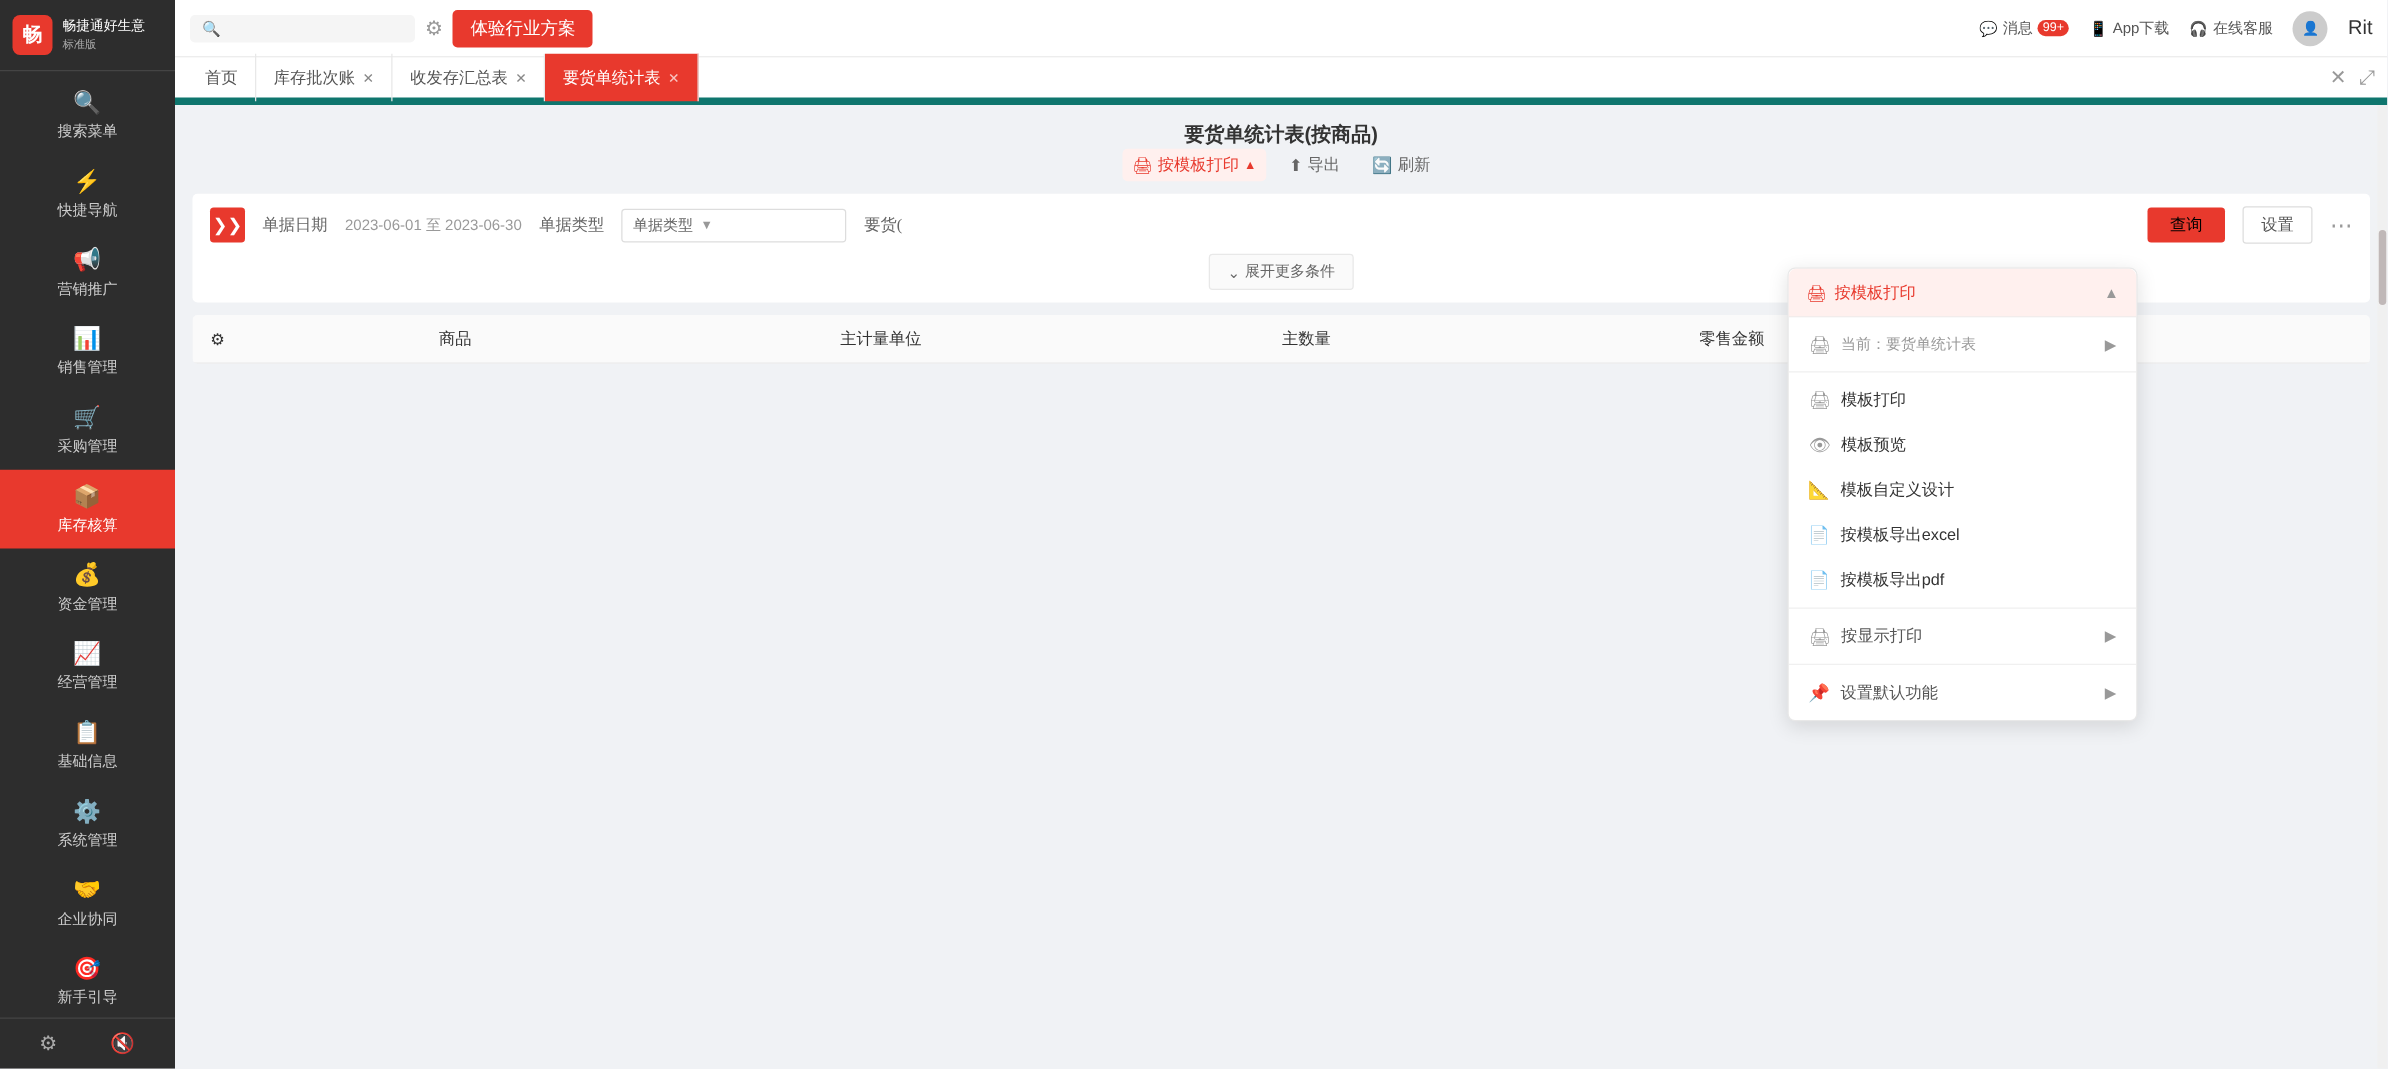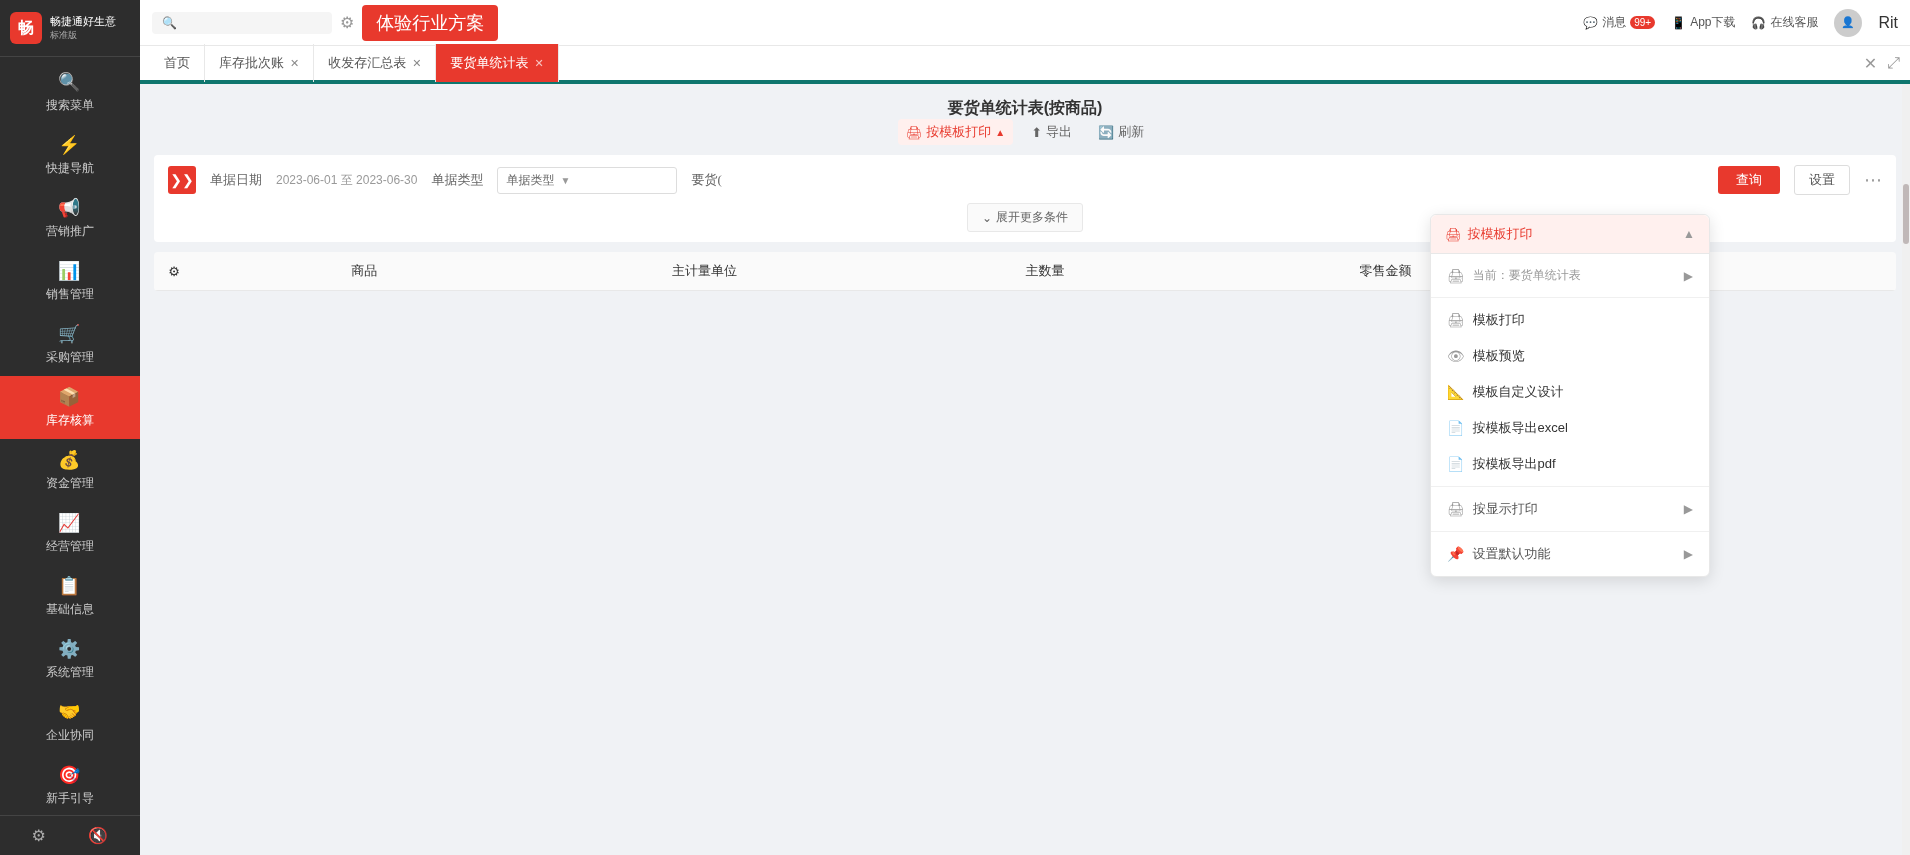--- a/index.html
+++ b/index.html
@@ -92,21 +92,21 @@
       min-width: 180px;
       position: relative;
     }
     .topbar-gear { color: #999; font-size: 16px; cursor: pointer; }
     .topbar-btn-trial {
       background: #e8392d;
       color: #fff;
       border: none;
       border-radius: 4px;
       padding: 6px 14px;
-      font-size: 18px;
+      font-size: 14px;
       cursor: pointer;
       white-space: nowrap;
     }
     .topbar-right { display: flex; align-items: center; gap: 16px; }
     .topbar-right-item { display: flex; align-items: center; gap: 4px; color: #555; font-size: 12px; cursor: pointer; }
     .badge-red {
       background: #e8392d;
       color: #fff;
       border-radius: 8px;
       font-size: 10px;
@@ -127,21 +127,21 @@
     }
     .user-name { color: #333; font-size: 16px; }
 
     
     .tabbar {
       background: #fff;
       height: 38px;
       display: flex;
       align-items: center;
       padding: 0 10px;
-      border-bottom: 4px solid #0f766e;
+      border-bottom: 6px solid #0f766e;
       flex-shrink: 0;
       gap: 0;
     }
     .tab-item {
       display: flex;
       align-items: center;
       gap: 6px;
       padding: 0 14px;
       height: 38px;
       font-size: 13px;
@@ -510,21 +510,21 @@
         <span class="date-range-text">2023-06-01 至 2023-06-30</span>
 
         <span class="filter-label">单据类型</span>
         <div class="filter-select">
           <span>单据类型</span>
           <span class="filter-select-arrow">▼</span>
         </div>
 
         <span class="filter-label">要货(</span>
 
-        <button style="background:#e8392d;color:#ffffff;border:none;border-radius:3px;padding:5px 18px;font-size:13px;cursor:pointer;margin-left:auto;">查询</button>
+        <button style="background:#e8392d;color:#000000;border:none;border-radius:3px;padding:5px 18px;font-size:13px;cursor:pointer;margin-left:auto;">查询</button>
         <button style="background:#fff;color:#555;border:1px solid #ddd;border-radius:3px;padding:5px 14px;font-size:13px;cursor:pointer;">设置</button>
         <span style="color:#999;font-size:18px;cursor:pointer;">⋯</span>
       </div>
       <div class="filter-row" style="justify-content:center;">
         <div class="expand-btn">
           <span>⌄</span>
           <span>展开更多条件</span>
         </div>
       </div>
     </div>

